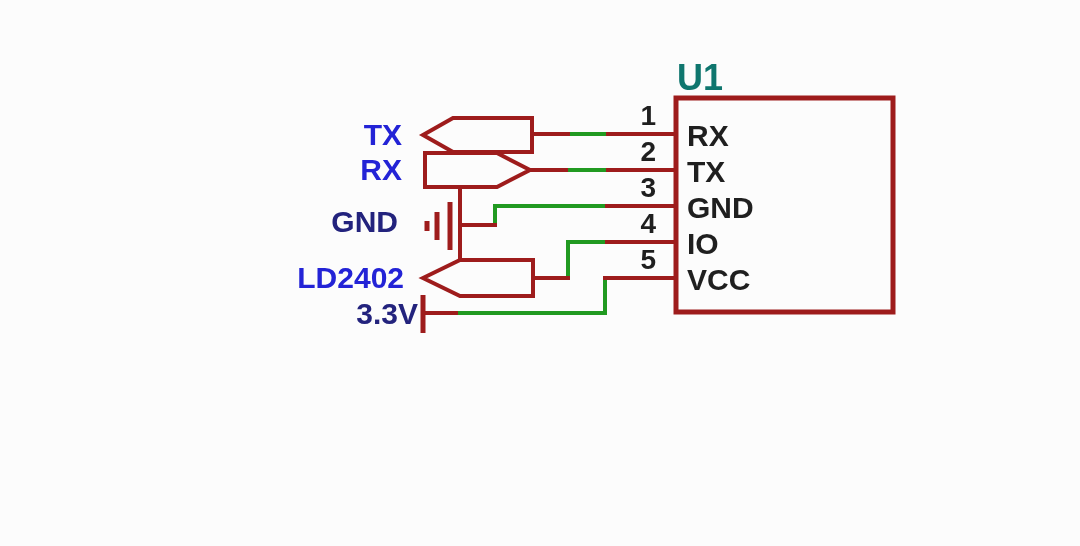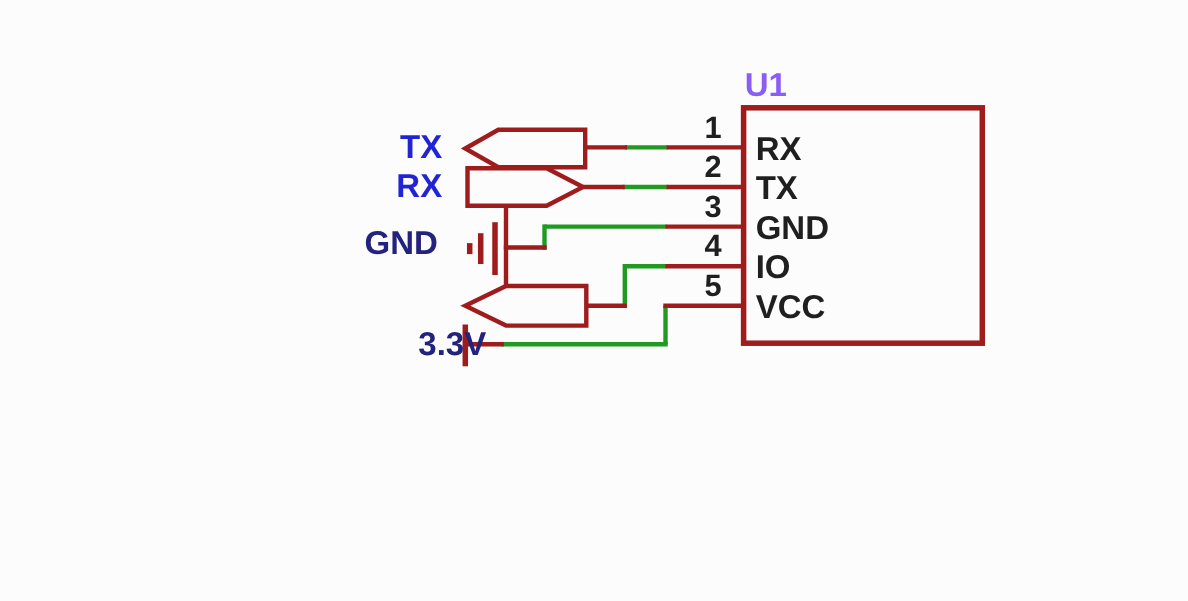--- a/index.html
+++ b/index.html
@@ -12,21 +12,21 @@
   }
   .canvas svg{position:absolute;left:0;top:0;}
   .txt{
     position:absolute;
     height:36px;line-height:36px;
     white-space:nowrap;
     font-weight:600;
   }
   .net-label{color:#2323d6;font-size:30px;text-align:right;}
   .pwr-label{color:#23237d;font-size:30px;text-align:right;}
-  .designator{color:#8b5cf6;font-size:30px;}
+  .designator{color:#0f766e;font-size:36px;}
   .pin-num{color:#1f1f1f;font-size:28px;width:40px;text-align:right;}
   .pin-name{color:#1f1f1f;font-size:30px;}
   .sch-title{
     position:absolute;
     left:656px;top:446px;
     font-size:64px;line-height:80px;
     font-weight:bold;color:#1c1c1c;
     letter-spacing:1px;white-space:nowrap;
   }
   .wire-red{stroke:#9e1c1c;stroke-width:4;fill:none;}
@@ -75,21 +75,22 @@
     <polygon class="sym" points="423,278 460,260 533,260 533,296 460,296"></polygon>
 
     <rect class="thick" x="676" y="98" width="217" height="214"></rect>
   </svg>
 
   <div class="txt designator" style="left:677px;top:60px;">U1</div>
 
   <div class="txt net-label" style="right:678px;top:117px;">TX</div>
   <div class="txt net-label" style="right:678px;top:152px;">RX</div>
   <div class="txt pwr-label" style="right:682px;top:204px;">GND</div>
-  <div class="txt pwr-label" style="right:638px;top:296px;">3.3V</div>
+  <div class="txt net-label" style="right:676px;top:260px;">LD2402</div>
+  <div class="txt pwr-label" style="right:662px;top:296px;">3.3V</div>
 
   <div class="txt pin-num" style="left:616px;top:98px;">1</div>
   <div class="txt pin-num" style="left:616px;top:134px;">2</div>
   <div class="txt pin-num" style="left:616px;top:170px;">3</div>
   <div class="txt pin-num" style="left:616px;top:206px;">4</div>
   <div class="txt pin-num" style="left:616px;top:242px;">5</div>
 
   <div class="txt pin-name" style="left:687px;top:118px;">RX</div>
   <div class="txt pin-name" style="left:687px;top:154px;">TX</div>
   <div class="txt pin-name" style="left:687px;top:190px;">GND</div>

